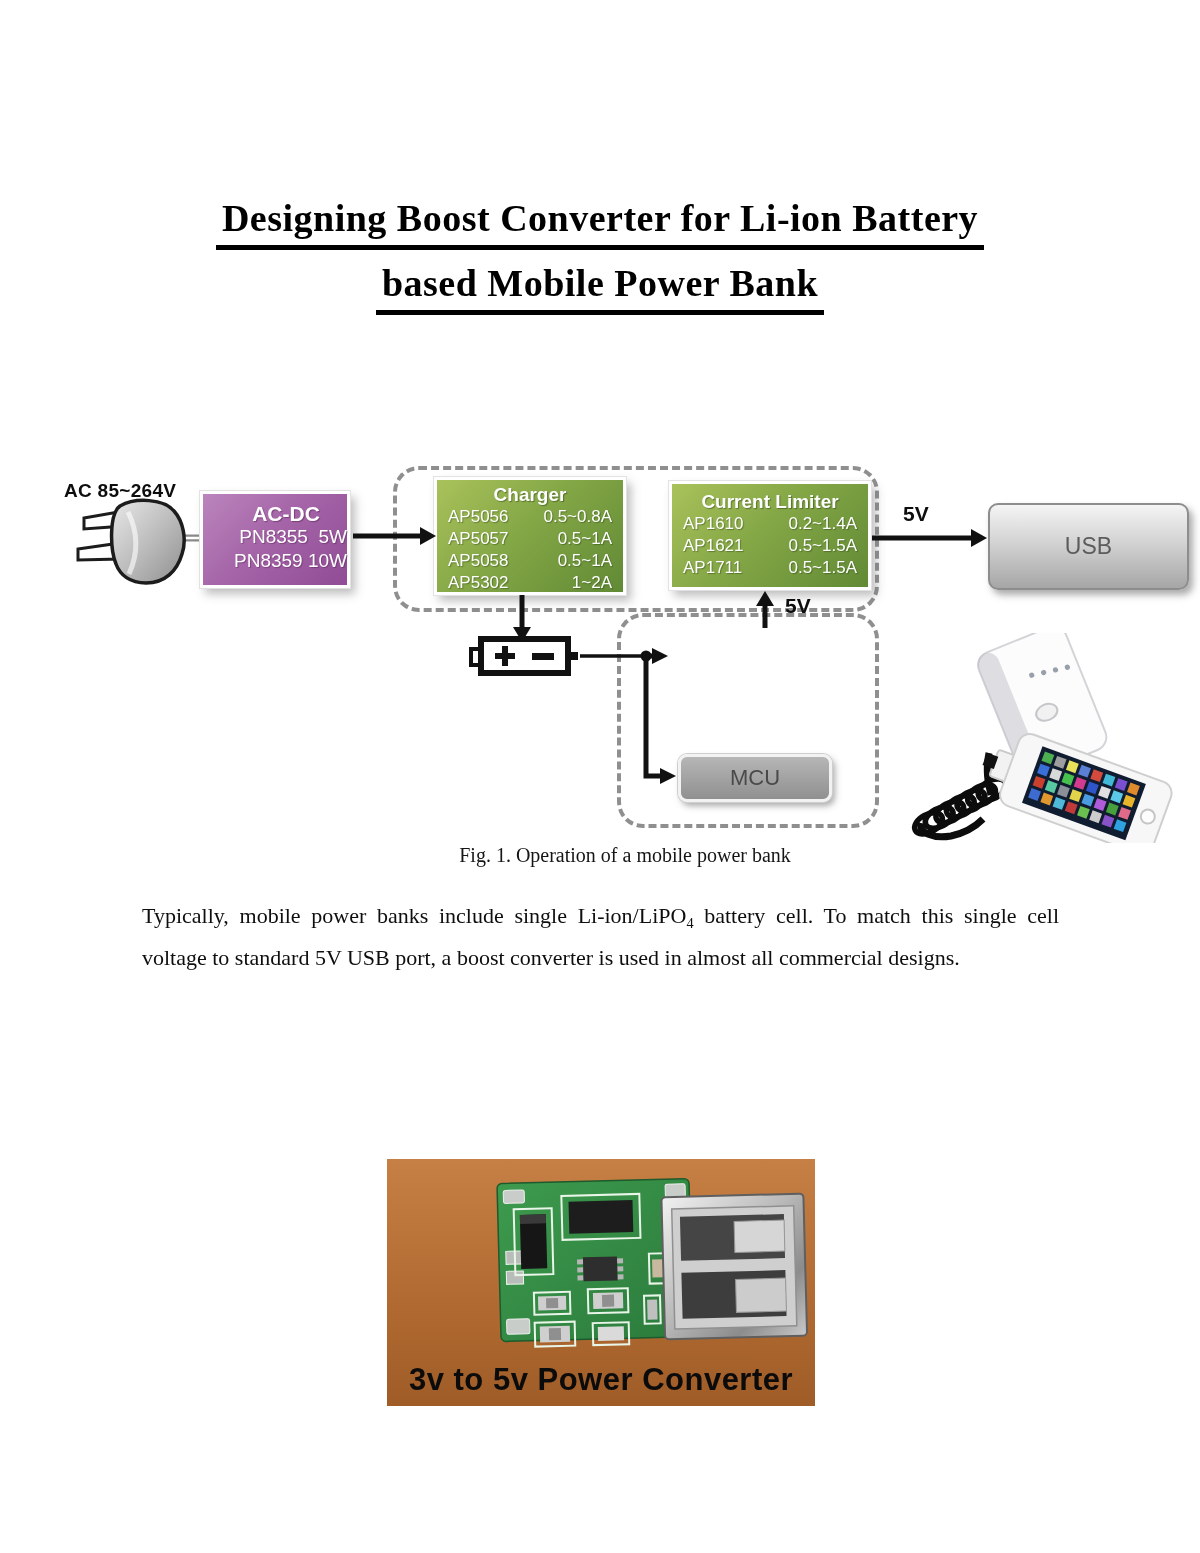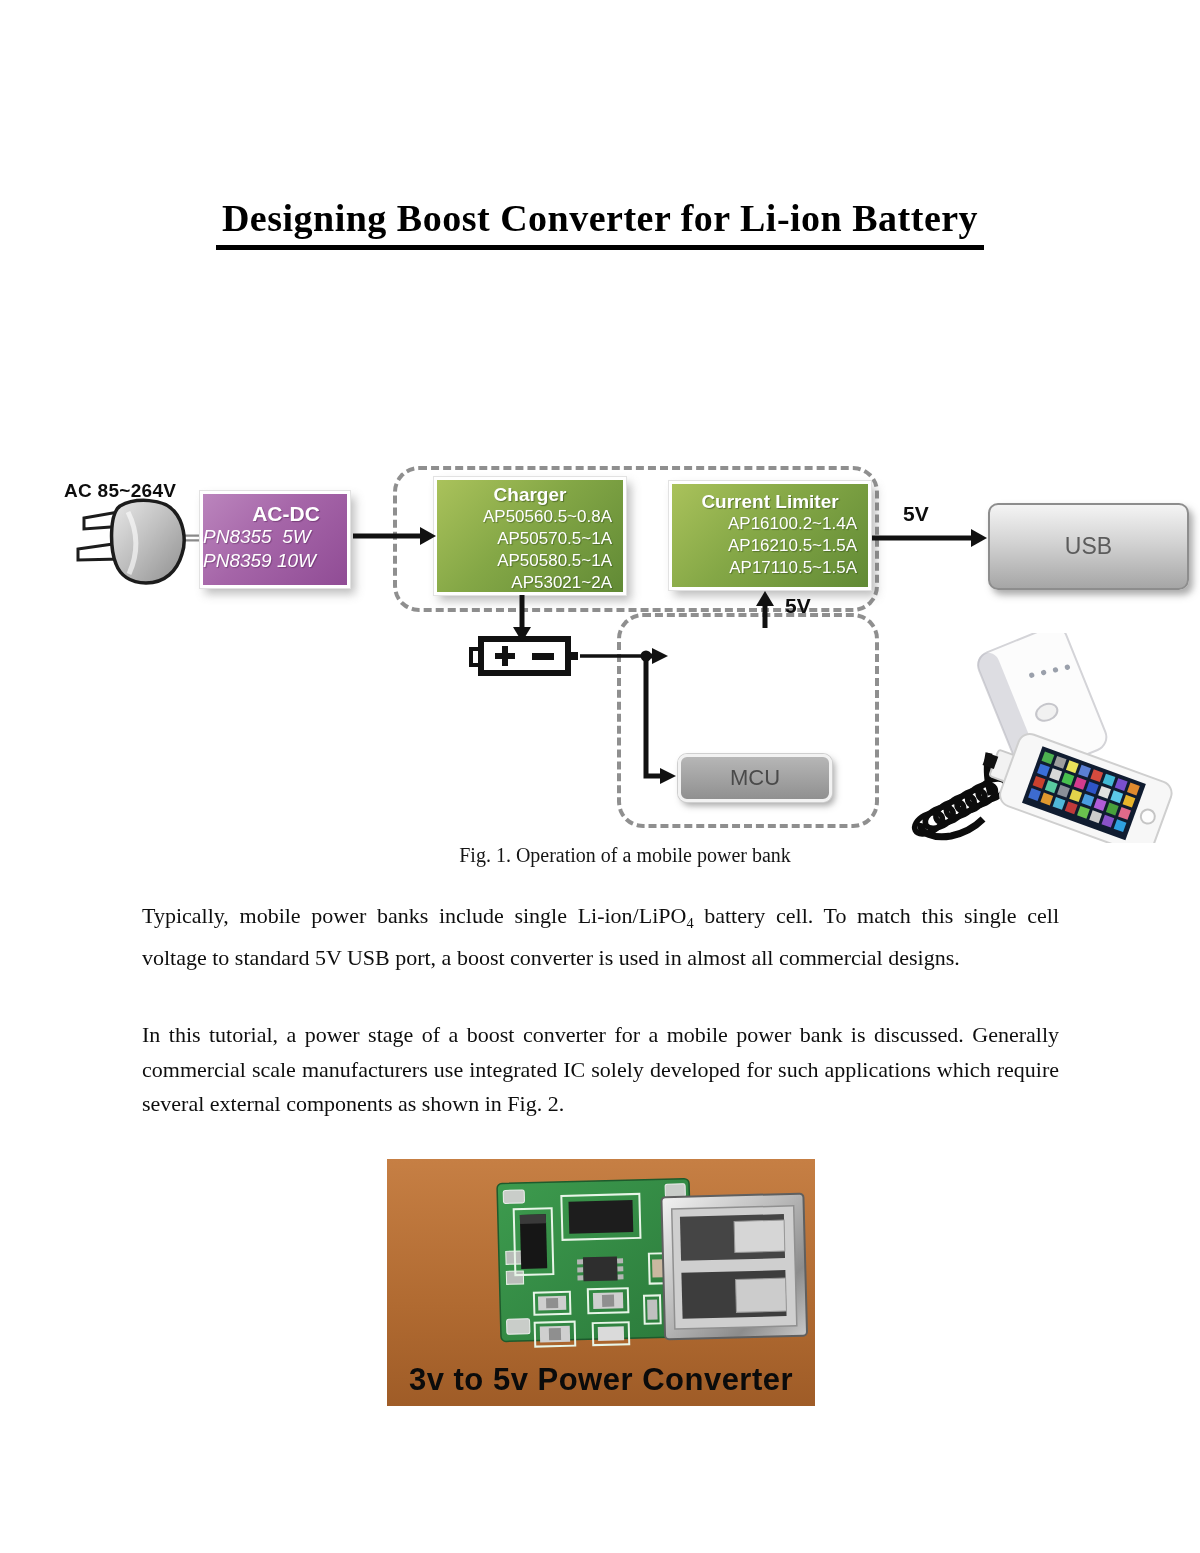--- a/index.html
+++ b/index.html
@@ -19,24 +19,24 @@
   .ac-label{left:64px;top:22px;font-family:"Liberation Sans",sans-serif;font-weight:700;
         font-size:19px;color:#0d0d0d;letter-spacing:.3px;}
 
   .dashedzone{position:absolute;border:4px dashed #8f8f8f;border-radius:26px;}
 
   .chipbox{position:absolute;border:3px solid #fff;box-sizing:border-box;
         box-shadow:0 0 0 1px #e2e2e2, 5px 6px 9px rgba(110,110,110,.45);
         font-family:"Liberation Sans",sans-serif;color:#fff;}
   .chipbox .chip-title{text-align:center;font-weight:700;font-size:19px;line-height:23px;
         padding-top:3px;text-shadow:1px 1px 1px rgba(30,50,10,.45);}
-  .chipbox .chip-row{display:flex;justify-content:flex-end;padding:0 11px;
+  .chipbox .chip-row{display:flex;justify-content:space-between;padding:0 11px;
         font-size:17px;line-height:22px;text-shadow:1px 1px 1px rgba(30,50,10,.4);}
-  .chipbox .chip-line{text-align:left;font-size:18px;line-height:22px;white-space:pre;
-        text-shadow:1px 1px 1px rgba(30,50,30,.4);font-style:italic;}
+  .chipbox .chip-line{text-align:right;font-size:18px;line-height:22px;white-space:pre;
+        text-shadow:1px 1px 1px rgba(30,50,30,.4);}
   .gbox{background:linear-gradient(135deg,#aac25b 0%,#84a746 45%,#618a35 100%);}
   .pbox{background:linear-gradient(135deg,#bb85bd 0%,#a565a8 45%,#904c95 100%);}
   .pbox .chip-title{font-size:21px;text-shadow:1px 1px 1px rgba(70,20,70,.45);padding-top:8px;padding-left:22px;}
   .pbox .chip-line{font-size:19px;line-height:24px;text-shadow:1px 1px 1px rgba(70,20,70,.4);}
   .bbox{background:linear-gradient(135deg,#87adc5 0%,#6b97b5 50%,#597f9c 100%);}
   .bbox .chip-title{text-shadow:1px 1px 1px rgba(20,50,70,.45);}
   .bbox .chip-line{font-size:17.5px;text-shadow:1px 1px 1px rgba(20,50,70,.4);}
 
   .usbbox{position:absolute;background:linear-gradient(180deg,#f4f4f4 0%,#d3d3d3 45%,#a6a6a6 100%);
         border:2px solid #8d8d8d;border-radius:10px;box-shadow:4px 5px 7px rgba(90,90,90,.5);
@@ -64,20 +64,23 @@
         color:#0b0b0b;letter-spacing:.5px;}
 </style>
 </head>
 <body>
 
 <div id="page">
 
   <div class="title-wrap">
     <div class="title-line">
       <span>Designing Boost Converter for Li-ion Battery</span>
+    </div>
+    <div class="title-line">
+      <span>based Mobile Power Bank</span>
     </div>
   </div>
 
   <div id="fig1">
 
     <div class="dashedzone" style="left:393px;top:8px;width:478px;height:138px;"></div>
     <div class="dashedzone" style="left:617px;top:155px;width:254px;height:207px;"></div>
 
     <div class="abs ac-label">AC 85~264V</div>
 
@@ -260,21 +263,20 @@
       </g>
     </svg>
   </div>
 
   <div class="caption" style="top:844px;left:25px;">Fig. 1. Operation of a mobile power bank</div>
 
   <p class="para" style="top:877px;">
     <span>Typically, mobile power banks include single Li-ion/LiPO</span><sub>4</sub><span> battery cell. To match this single cell voltage to standard 5V USB port, a boost converter is used in almost all commercial designs.</span>
   </p>
 
-  <p class="para" style="top:996px;">In this tutorial, a power stage of a boost converter for a mobile power bank is discussed. Generally commercial scale manufacturers use integrated IC solely developed for such applications which require several external components as shown in Fig. 2.</p>
 
   <div id="fig2photo">
     <svg width="428" height="247" viewBox="0 0 428 247">
       <defs>
         <linearGradient id="bgGrad" x1="0" y1="0" x2="0" y2="1">
           <stop offset="0" stop-color="#c67f44"></stop>
             <stop offset="0.6" stop-color="#b06a31"></stop>
             <stop offset="1" stop-color="#9f5c27"></stop>
         </linearGradient>
         <linearGradient id="pcbGrad" x1="0" y1="0" x2="1" y2="1">

